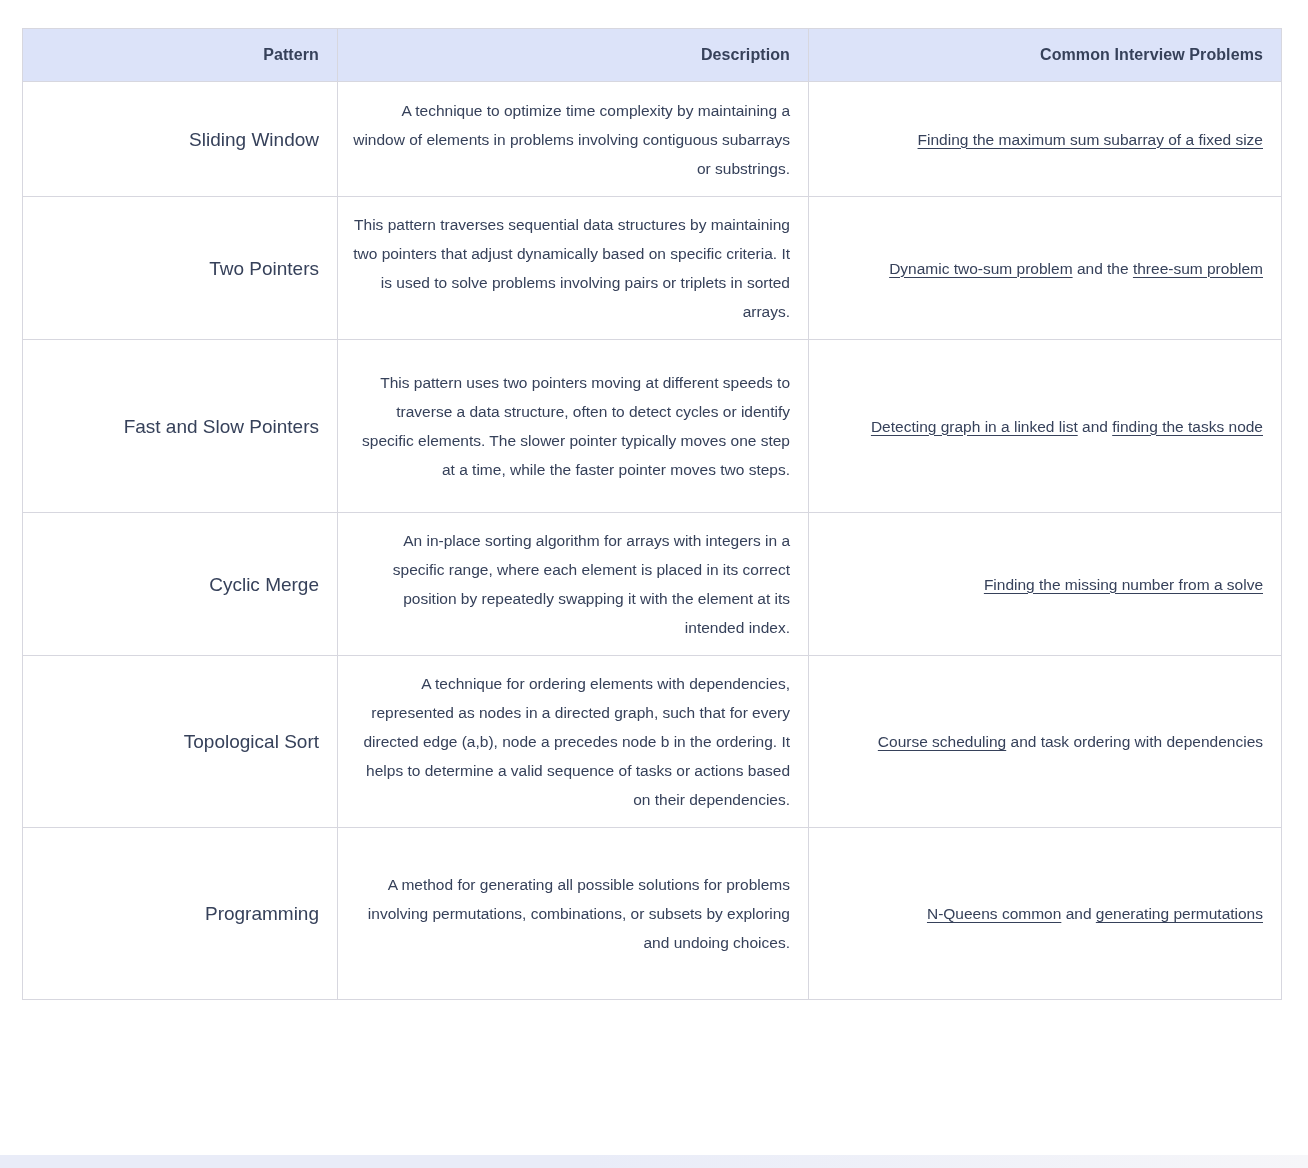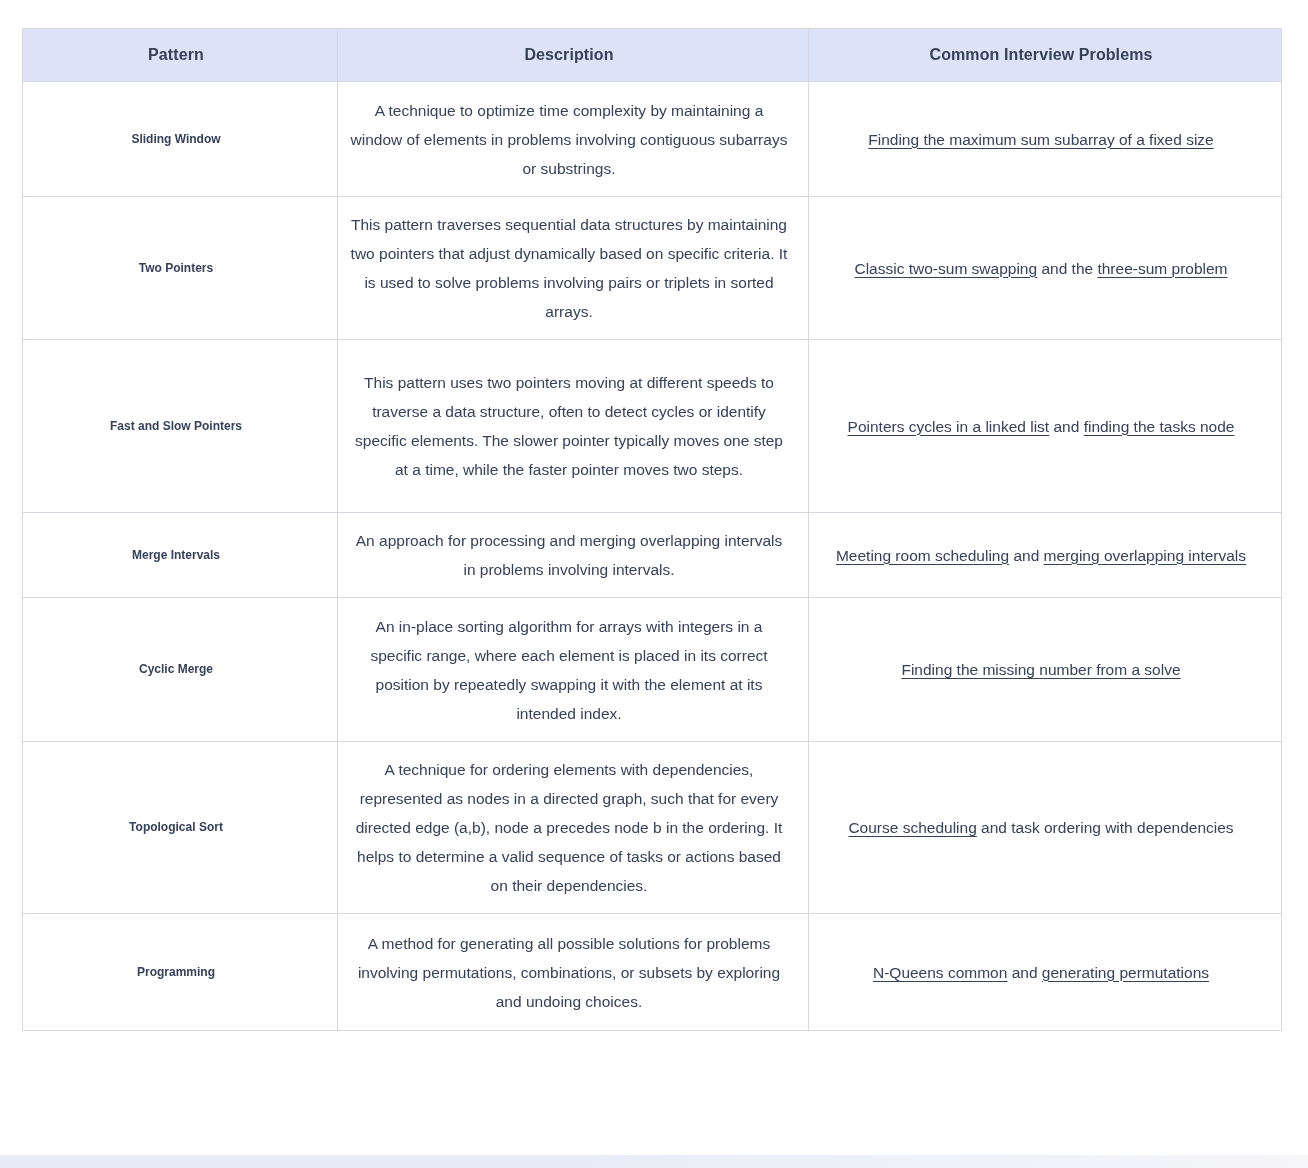--- a/index.html
+++ b/index.html
@@ -26,35 +26,35 @@
     width:1259px;
     table-layout:fixed;
   }
   col.c-pattern{width:315px;}
   col.c-desc{width:471px;}
   col.c-problems{width:473px;}
   th,td{
     border:1px solid var(--c-border);
     vertical-align:middle;
     padding:13px 18px 13px 10px;
-    text-align:center;
+    text-align:right;
   }
   thead th{
     background:var(--c-header-bg);
     font-size:16px;
     font-weight:700;
     height:53px;
     letter-spacing:.1px;
   }
   tbody td{
     font-size:15.5px;
     line-height:29px;
     background:#ffffff;
   }
-  td.pattern{font-weight:700;font-size:12px;margin-top:16px;}
+  td.pattern{font-weight:400;font-size:19px;margin-top:16px;}
   td.desc{hyphens:auto;-webkit-hyphens:auto;}
   tbody tr:nth-child(1) td{height:115px;}
   tbody tr:nth-child(2) td{height:143px;}
   tbody tr:nth-child(3) td{height:173px;}
   tbody tr:nth-child(4) td{height:85px;}
   tbody tr:nth-child(5) td{height:144px;}
   tbody tr:nth-child(6) td{height:172px;}
   tbody tr:nth-child(7) td{height:117px;}
   tbody tr:nth-child(8) td{height:113px;}
   a.problem-link{
@@ -91,34 +91,29 @@
   <tbody id="table-body">
   <tr>
     <td class="pattern">Sliding Window</td>
     <td class="desc">A technique to optimize time complexity by maintaining a window of elements in problems involving contiguous subarrays or substrings.</td>
     <td class="problems"><a class="problem-link" href="#">Finding the maximum sum subarray of a fixed size</a></td>
   </tr>
 
   <tr>
     <td class="pattern">Two Pointers</td>
     <td class="desc">This pattern traverses sequential data structures by maintaining two pointers that adjust dynamically based on specific criteria. It is used to solve problems involving pairs or triplets in sorted arrays.</td>
-    <td class="problems"><a class="problem-link" href="#">Classic two-sum swapping</a><span> and the </span><a class="problem-link" href="#">three-sum problem</a></td>
+    <td class="problems"><a class="problem-link" href="#">Dynamic two-sum problem</a><span> and the </span><a class="problem-link" href="#">three-sum problem</a></td>
   </tr>
 
   <tr>
     <td class="pattern">Fast and Slow Pointers</td>
     <td class="desc">This pattern uses two pointers moving at different speeds to traverse a data structure, often to detect cycles or identify specific elements. The slower pointer typically moves one step at a time, while the faster pointer moves two steps.</td>
-    <td class="problems"><a class="problem-link" href="#">Pointers cycles in a linked list</a><span> and </span><a class="problem-link" href="#">finding the tasks node</a></td>
+    <td class="problems"><a class="problem-link" href="#">Detecting graph in a linked list</a><span> and </span><a class="problem-link" href="#">finding the tasks node</a></td>
   </tr>
 
-  <tr>
-    <td class="pattern">Merge Intervals</td>
-    <td class="desc">An approach for processing and merging overlapping intervals in problems involving intervals.</td>
-    <td class="problems"><a class="problem-link" href="#">Meeting room scheduling</a><span> and </span><a class="problem-link" href="#">merging overlapping intervals</a></td>
-  </tr>
 
   <tr>
     <td class="pattern">Cyclic Merge</td>
     <td class="desc">An in-place sorting algorithm for arrays with integers in a specific range, where each element is placed in its correct position by repeatedly swapping it with the element at its intended index.</td>
     <td class="problems"><a class="problem-link" href="#">Finding the missing number from a solve</a></td>
   </tr>
 
   <tr>
     <td class="pattern">Topological Sort</td>
     <td class="desc">A technique for ordering elements with dependencies, represented as nodes in a directed graph, such that for every directed edge (a,b), node a precedes node b in the ordering. It helps to determine a valid sequence of tasks or actions based on their dependencies.</td>

